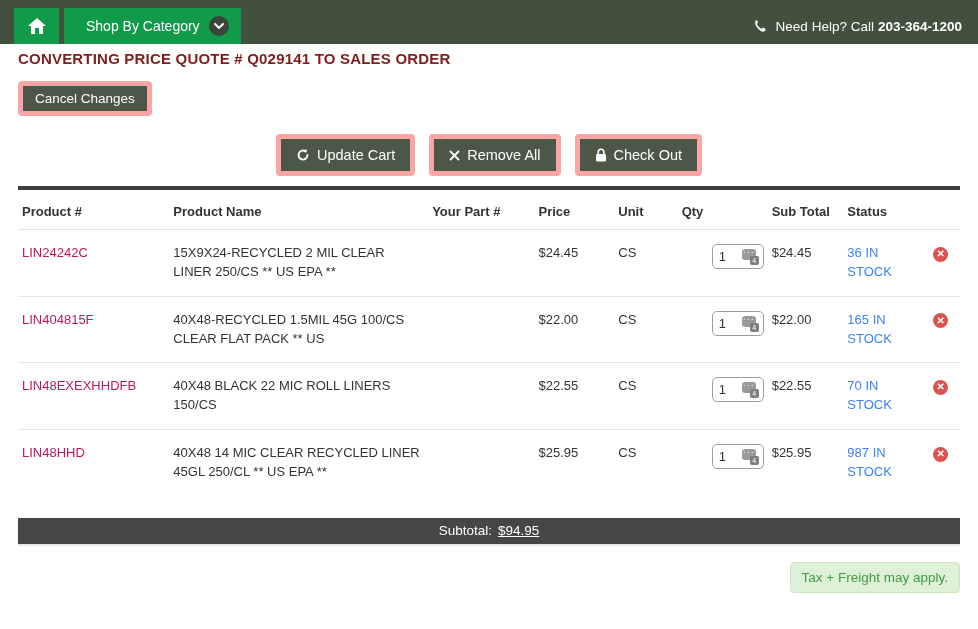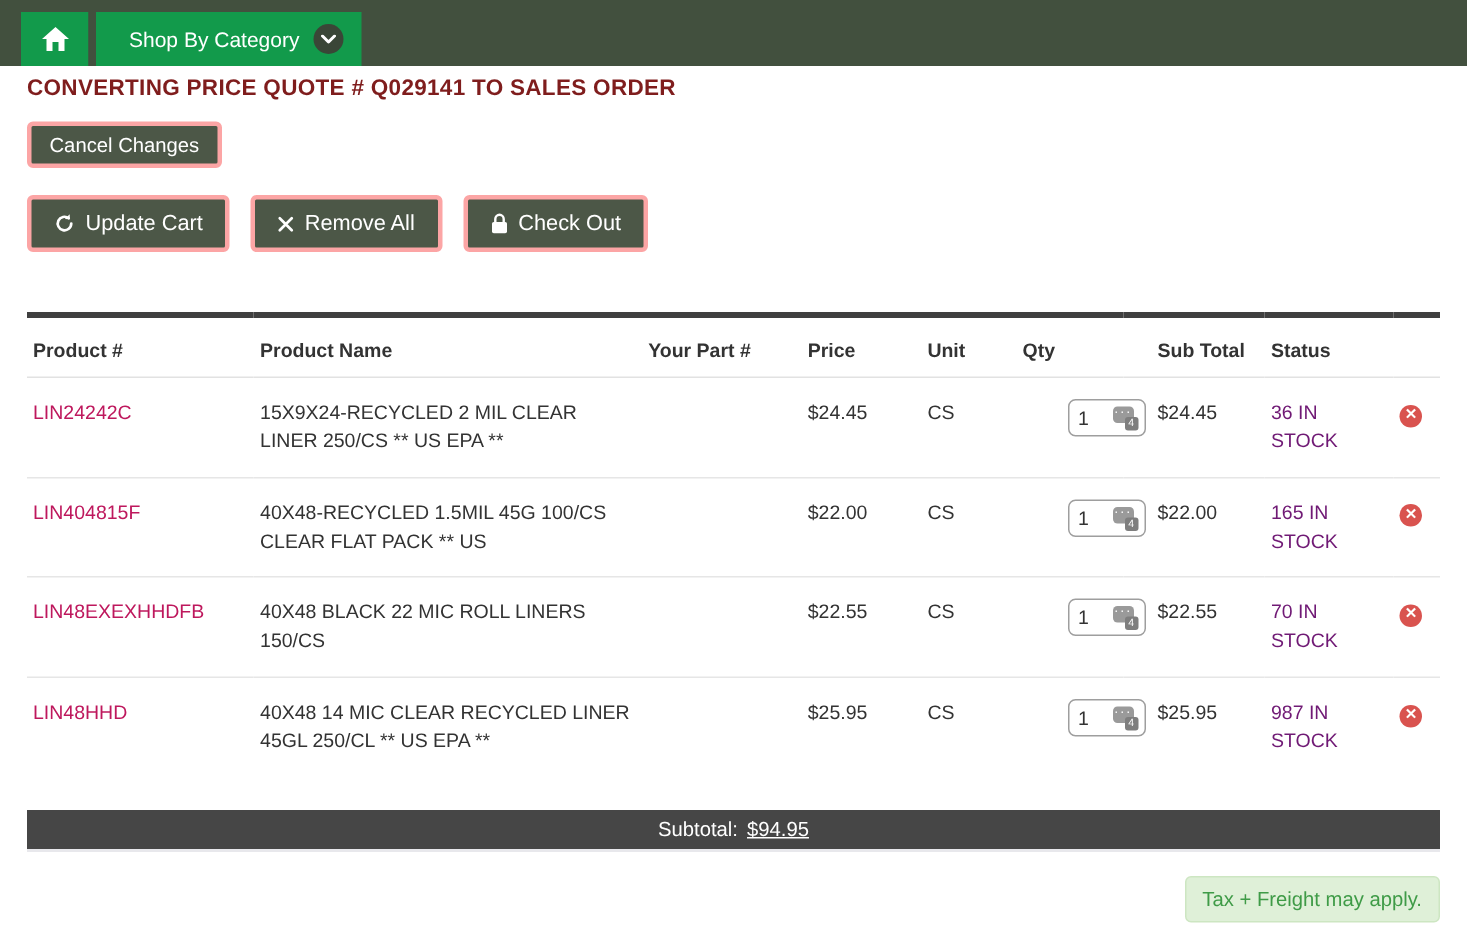--- a/index.html
+++ b/index.html
@@ -65,36 +65,37 @@
   .notice {
     color: #7f1d1d;
     font-size: 15px;
     font-weight: bold;
     margin: 6px 0 14px 0;
     letter-spacing: .2px;
   }
   .btn {
     background: #4c5747;
     color: #fff;
-    border: 3px solid #fca5a5;
+    border: 5px solid #fca5a5;
     border-radius: 4px;
     font-size: 13.5px;
     font-family: "Liberation Sans", sans-serif;
     padding: 6px 13px;
     cursor: pointer;
     display: inline-flex;
     align-items: center;
     gap: 7px;
   }
   .cancel-btn { padding: 5px 12px; }
 
   .toolbar {
     display: flex;
+    justify-content: center;
     gap: 14px;
-    margin: 18px 0 40px 0;
+    margin: 18px 0 10px 0;
   }
   .toolbar .btn { font-size: 14.5px; padding: 8px 15px; }
 
   
   table.cart {
     width: 100%;
     border-collapse: collapse;
     font-size: 13px;
   }
   table.cart th {
@@ -109,21 +110,21 @@
   table.cart td {
     padding: 14px 4px;
     vertical-align: top;
     border-bottom: 1px solid #e6e6e6;
     line-height: 1.45;
   }
   table.cart tr:last-child td { border-bottom: none; }
   th.qty-h, td.qty-c { text-align: right; }
   td.qty-c { padding-right: 0; }
   .col-prodno { color: #be185d; }
-  .col-status { color: #701a75; }
+  .col-status { color: #3b82f6; }
   td.first, th.first { padding-left: 19px; }
 
   .qty-box {
     display: inline-flex;
     align-items: center;
     border: 1px solid #9e9e9e;
     border-radius: 5px;
     background: #fff;
     padding: 3px 4px 3px 6px;
     gap: 5px;
@@ -212,20 +213,29 @@
     </span>
   </div>
   <div class="nav-sep"></div>
   <div class="cat-btn">
     <span class="cat-label">Shop By Category</span>
     <span class="chev-circle">
       <svg width="10" height="6" viewBox="0 0 10 6">
           <path d="M1 1 L5 5 L9 1" stroke="#fff" stroke-width="2" fill="none" stroke-linecap="round"></path>
         </svg>
     </span>
+  </div>
+  <div class="nav-help">
+    <span style="display:flex">
+      <svg width="15" height="15" viewBox="0 0 16 16">
+          <path d="M3.5 1 C4 1 5.5 3 5.3 3.7 C5.1 4.4 4 5 4.2 5.7 C4.5 6.9 6.8 9.4 8.6 10.2 C9.3 10.5 10 9.3 10.7 9.2 C11.4 9.1 13.6 10.8 13.5 11.4 C13.4 12.3 11.9 13.7 10.8 13.6 C8.2 13.4 2.6 8.1 2.3 4.7 C2.2 3.5 2.8 1.2 3.5 1 Z" fill="#fff"></path>
+        </svg>
+    </span>
+    <span class="help-text">Need Help? Call</span>
+    <b>203-364-1200</b>
   </div>
 </div>
 
 <div class="container">
 
   <div class="notice">CONVERTING PRICE QUOTE # Q029141 TO SALES ORDER</div>
 
   <button class="btn cancel-btn">Cancel Changes</button>
 
   <div class="toolbar">

